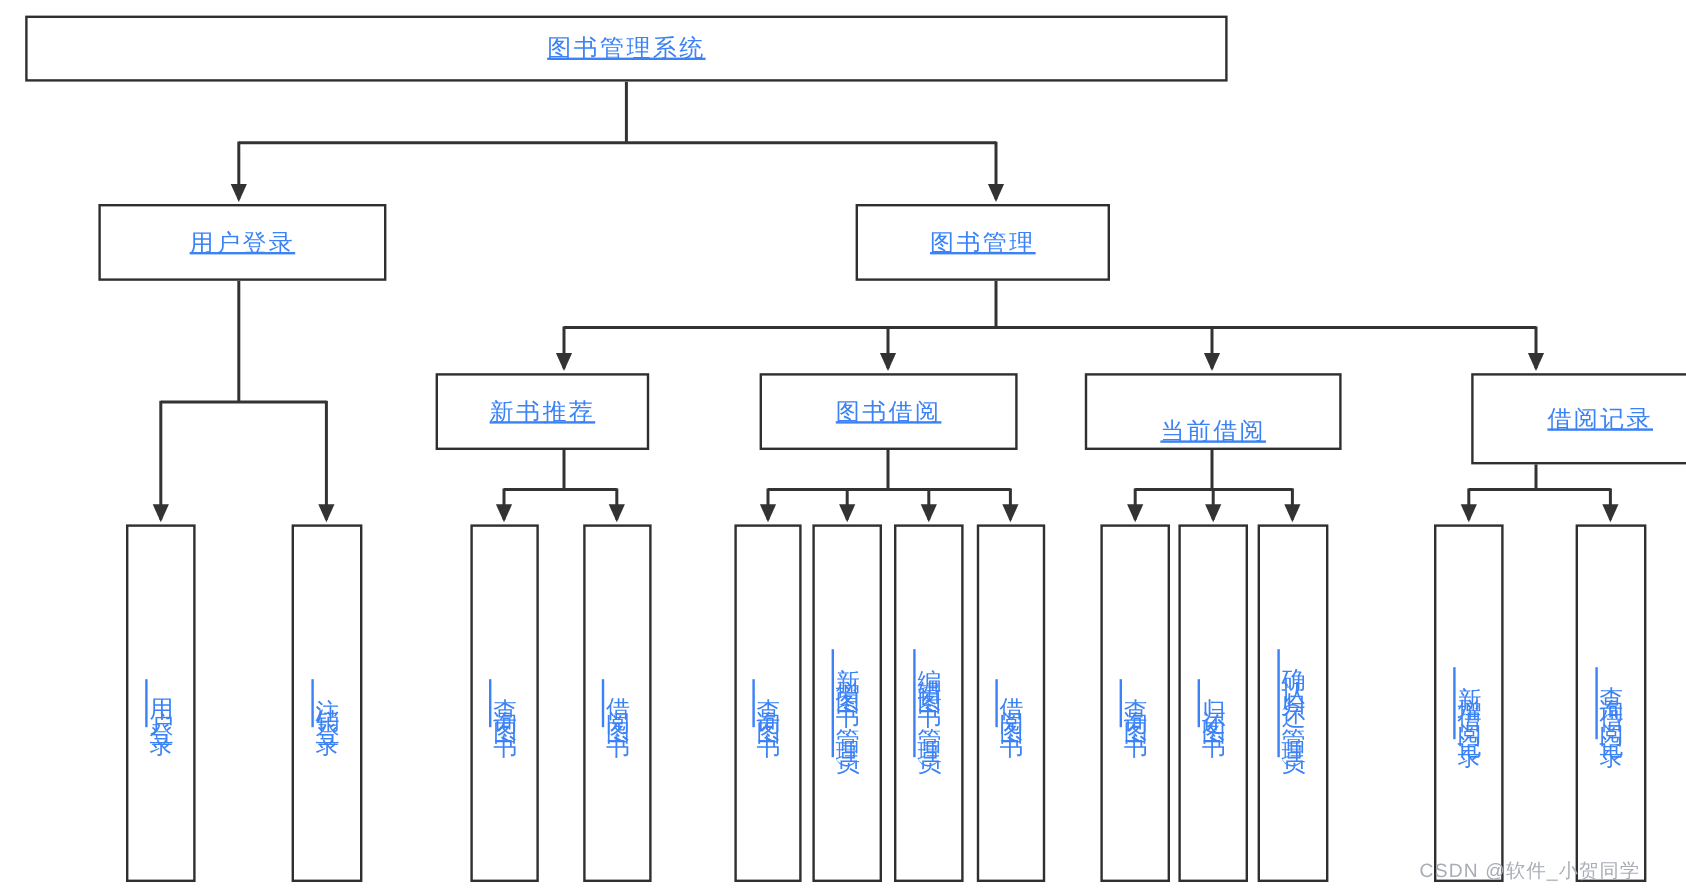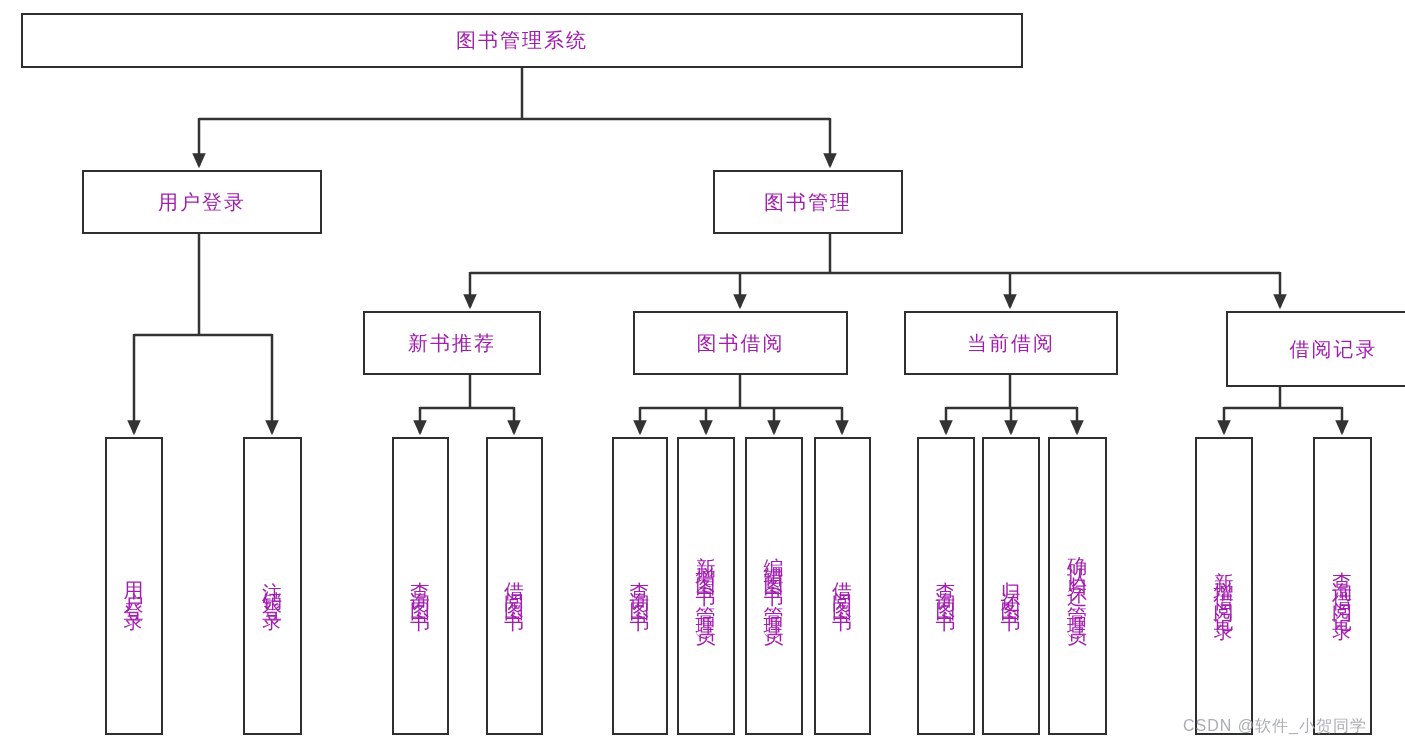--- a/index.html
+++ b/index.html
@@ -10,40 +10,41 @@
     font-family:"Liberation Sans", sans-serif;
     overflow:hidden;
   }
   #wires{position:absolute;left:0;top:0;z-index:1;}
   .node{
     position:absolute;
     background:#ffffff;
     border:2.5px solid #2f2f2f;
     box-sizing:border-box;
     display:flex;align-items:center;justify-content:center;
-    font-size:20px;color:#a21caf;
+    font-size:20px;color:#3b82f6;
     letter-spacing:2px;
     z-index:2;
+    text-decoration:underline;
   }
   .leaf span{
     writing-mode:vertical-rl;
     text-orientation:mixed;
     letter-spacing:10px;
     line-height:1;
     white-space:nowrap;
   }
   
   .n-root{left:21px;top:13px;width:1002px;height:55px;}
   
   .n-userlogin{left:82px;top:170px;width:240px;height:64px;}
-  .n-bookmgmt{left:713px;top:170px;width:190px;height:64px;}
+  .n-bookmgmt{left:713px;top:170px;width:212px;height:64px;}
   
   .n-newbook{left:363px;top:311px;width:178px;height:64px;}
   .n-bookborrow{left:633px;top:311px;width:215px;height:64px;}
-  .n-curborrow{left:904px;top:311px;width:214px;height:64px;}
+  .n-curborrow{left:904px;top:311px;width:214px;height:64px;align-items:flex-end;}
   .n-borrowrec{left:1226px;top:311px;width:215px;height:76px;}
   
   .leaf{top:437px;height:298px;}
   .n-l-userlogin{left:105px;width:58px;}
   .n-l-logout{left:243px;width:59px;}
   .n-nb-query{left:392px;width:57px;}
   .n-nb-borrow{left:486px;width:57px;}
   .n-bb-query{left:612px;width:56px;}
   .n-bb-add{left:677px;width:58px;}
   .n-bb-edit{left:745px;width:58px;}

